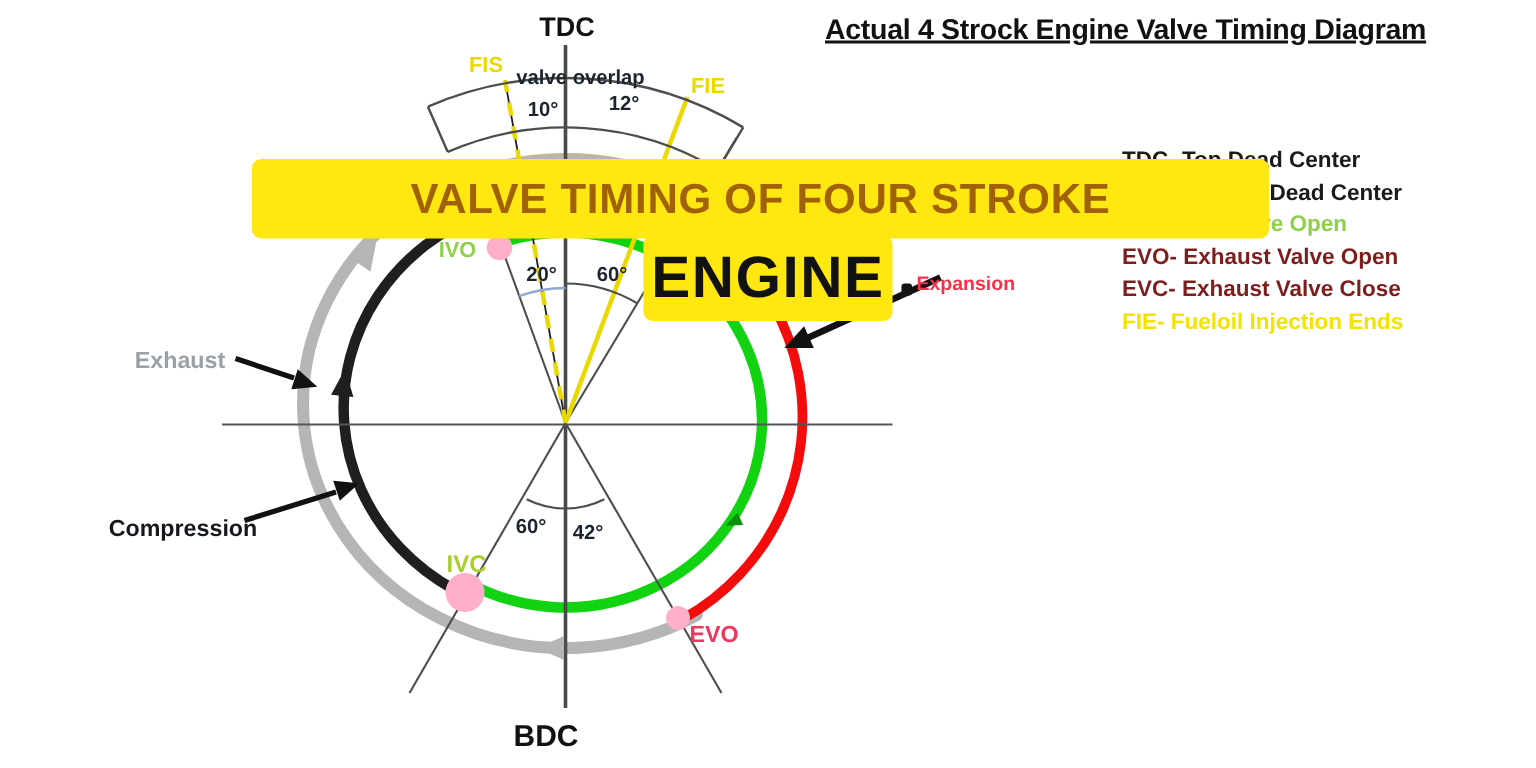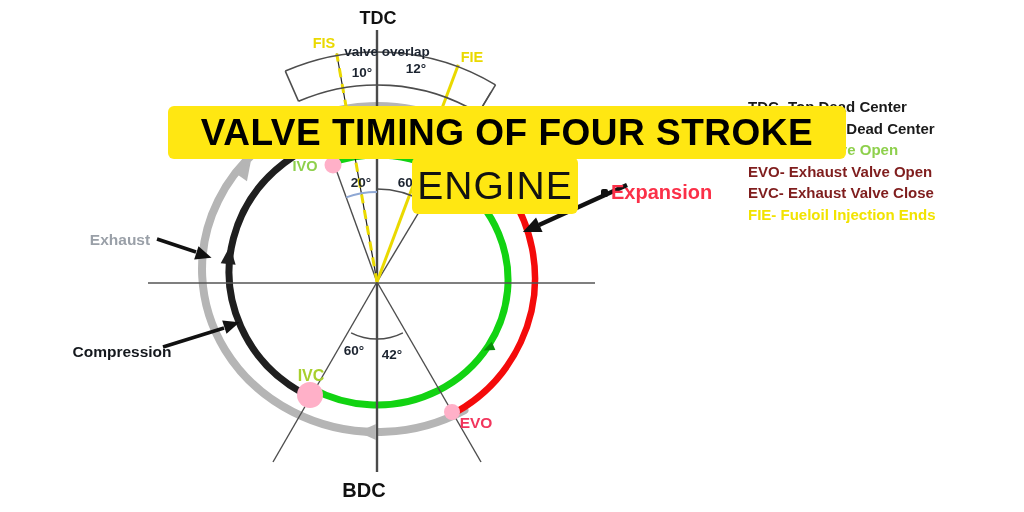--- a/index.html
+++ b/index.html
@@ -16,30 +16,30 @@
   .legend{position:absolute;left:748px;top:96px;z-index:2;font-weight:700;
     font-size:15px;line-height:21.5px;white-space:nowrap;}
   .lg-black{color:#1a1a1a;}
   .lg-green{color:#8ed04c;}
   .lg-red{color:#7f1d1d;}
   .lg-yellow{color:#f2e300;}
 
   
   .banner-line1{position:absolute;left:168px;top:106px;width:678px;height:53px;z-index:3;
     background:#ffe712;border-radius:6px;display:flex;align-items:center;justify-content:center;
-    font-size:37px;font-weight:700;color:#000000;letter-spacing:0.5px;white-space:nowrap;}
-  .banner-line2{position:absolute;left:412px;top:157px;width:166px;height:57px;z-index:3;
+    font-size:28px;font-weight:700;color:#a16207;letter-spacing:0.5px;white-space:nowrap;}
+  .banner-line2{position:absolute;left:429px;top:157px;width:166px;height:57px;z-index:3;
     background:#ffe712;border-radius:6px;display:flex;align-items:center;justify-content:center;
-    font-size:39px;font-weight:400;color:#121212;letter-spacing:1px;}
+    font-size:39px;font-weight:700;color:#121212;letter-spacing:1px;}
   .banner-period{position:absolute;left:601px;top:189px;width:7px;height:8px;z-index:3;
     background:#121212;border-radius:2px;}
 
   
   .expansion-label{position:absolute;left:611px;top:181px;z-index:2;
-    font-size:20px;font-weight:700;color:#fb3048;white-space:nowrap;}
+    font-size:13px;font-weight:700;color:#fb3048;white-space:nowrap;}
 
   
   text{font-family:"Liberation Sans",sans-serif;font-weight:700;}
   .t-dark{fill:#1c2430;font-size:13.5px;}
   .t-big{fill:#111111;font-size:18px;}
   .t-bdc{fill:#111111;font-size:20px;}
   .t-yellow{fill:#ead900;font-size:14.5px;}
   .t-ivo{fill:#8ed04c;font-size:14.5px;}
   .t-ivc{fill:#a8cf2e;font-size:16px;}
   .t-evo{fill:#f2355c;font-size:15.5px;}
@@ -118,20 +118,21 @@
 
   <div class="legend">
     <div class="lg-black">TDC- Top Dead Center</div>
     <div class="lg-black">BDC- Bottom Dead Center</div>
     <div class="lg-green">IVO- Inlet valve Open</div>
     <div class="lg-red">EVO- Exhaust Valve Open</div>
     <div class="lg-red">EVC- Exhaust Valve Close</div>
     <div class="lg-yellow">FIE- Fueloil Injection Ends</div>
   </div>
 
+  <div class="doc-title">Actual 4 Strock Engine Valve Timing Diagram</div>
 
   <div class="expansion-label">Expansion</div>
 
   <div class="banner-line1">VALVE TIMING OF FOUR STROKE</div>
   <div class="banner-line2">ENGINE</div>
   <div class="banner-period"></div>
 
 </div>
 
 </body></html>

